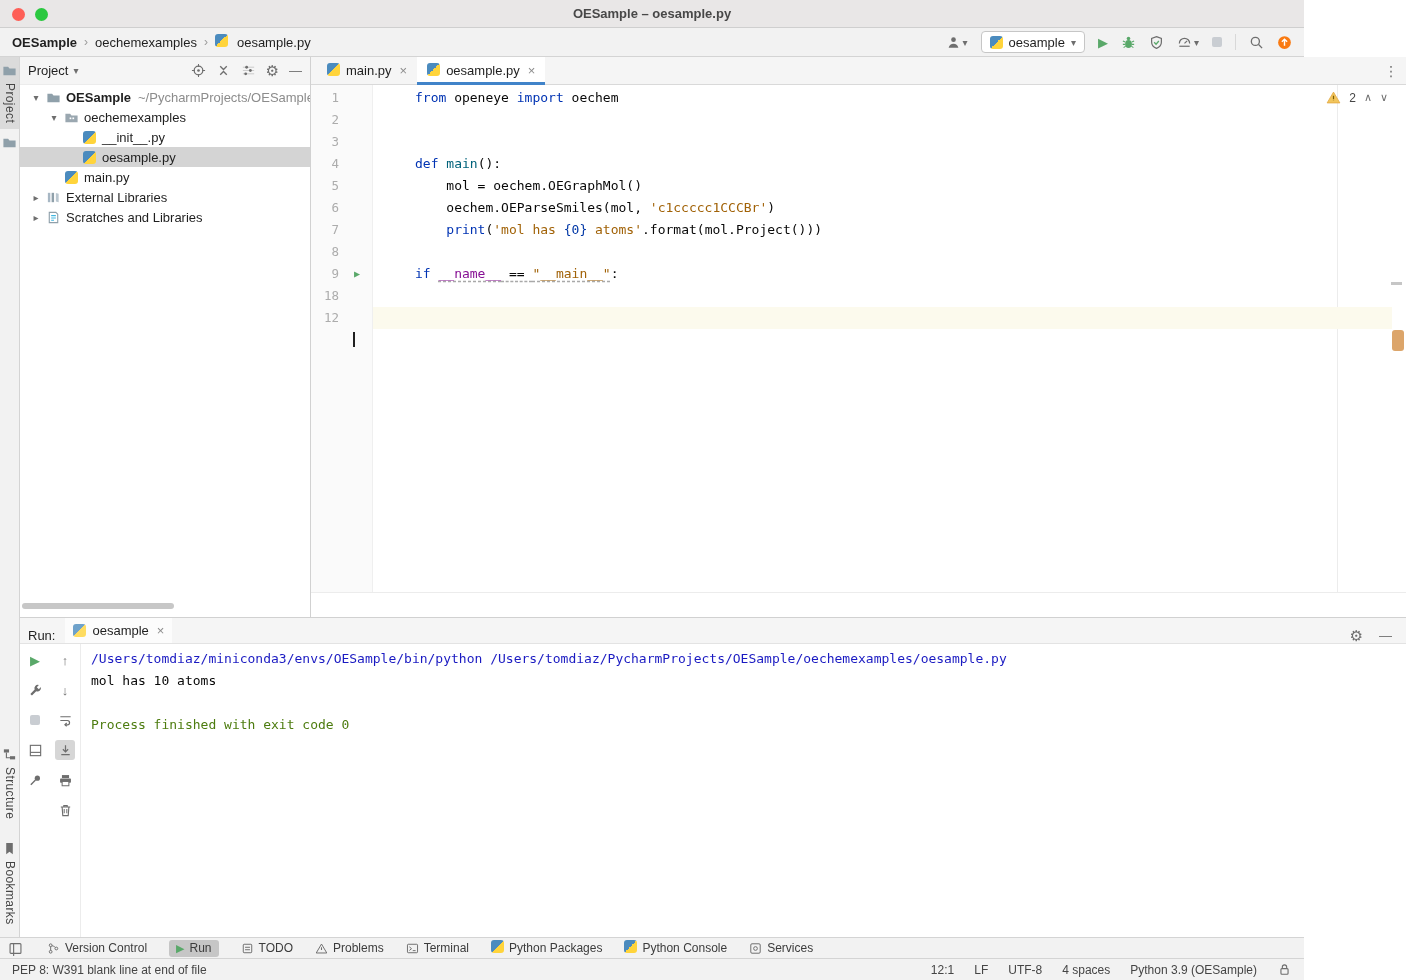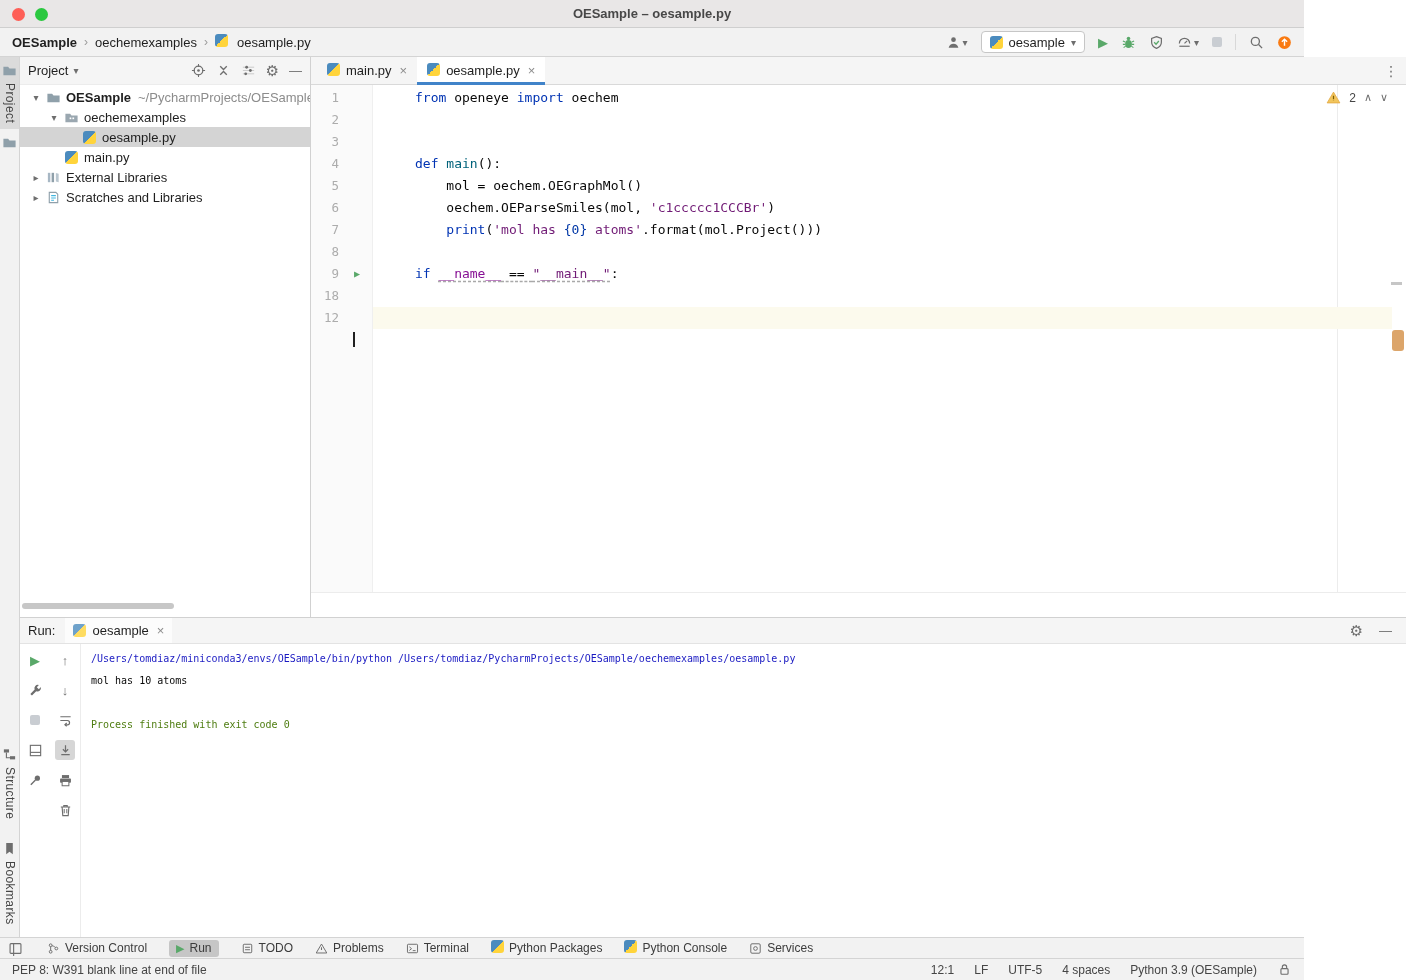--- a/index.html
+++ b/index.html
@@ -75,45 +75,45 @@
   .margin-guide{position:absolute;left:1026px;top:0;bottom:25px;width:1px;background:#ECECEC;}
   .elines{position:absolute;left:0;right:14px;top:2px;}
   .line{display:flex;height:22px;line-height:22px;font-size:13px;}
   .line.current{background:linear-gradient(to right,rgba(0,0,0,0) 62px,#FCFAED 62px);flex-direction:column;}
   .lnum{width:30px;text-align:right;color:#ACACAC;font-size:12.5px;flex:none;padding-right:2px;}
   .licon{width:32px;flex:none;text-align:center;}
   .runarrow{color:#59A869;font-size:10px;}
   .code{white-space:pre;flex:1;padding-left:6px;color:#080808;margin-left:36px;}
   .sg.kw{color:#0033B3;}
   .sg.fn{color:#00627A;}
-  .sg.str{color:#701a75;}
+  .sg.str{color:#a16207;}
   .sg.fmt{color:#0037A6;}
   .sg.dun{color:#871094;}
   .sg.pl{color:#080808;}
   .sg.typo{text-decoration:underline;text-decoration-style:dashed;text-decoration-color:#A9A9A9;text-underline-offset:3px;}
   .cursor{display:inline-block;width:2px;height:15px;background:#1F1F1F;vertical-align:middle;margin-top:-2px;}
   .insp{position:absolute;top:5px;right:18px;display:flex;align-items:center;gap:8px;font-family:"Liberation Sans",sans-serif;font-size:12px;color:#454545;}
   .insp .g-caret2{color:#6E6E6E;font-size:11px;}
   .stripe-mark{position:absolute;}
   .mark-small{right:4px;top:197px;width:11px;height:3px;background:#C6C6C6;}
   .mark-big{right:2px;top:245px;width:12px;height:21px;background:#DCA56A;border-radius:3px;}
   .editor-bottom{position:absolute;left:0;right:0;bottom:0;height:25px;background:#fff;border-top:1px solid #ECECEC;}
 
   
   .run-panel{flex:1;border-top:1px solid #D1D1D1;display:flex;flex-direction:column;background:#fff;}
-  .run-header{height:26px;background:#F5F5F5;border-bottom:1px solid #E3E3E3;display:flex;align-items:center;padding:0 8px;gap:10px;}
+  .run-header{height:26px;background:#F5F5F5;border-bottom:1px solid #E3E3E3;display:flex;align-items:flex-end;padding:0 8px;gap:10px;}
   .run-label{color:#1f1f1f;}
   .run-tab{display:flex;align-items:center;gap:6px;padding:0 8px;height:100%;background:rgba(255,255,255,.65);}
   .run-h-icons{margin-left:auto;display:flex;align-items:center;gap:16px;padding-right:6px;}
   .run-body{flex:1;display:flex;position:relative;overflow:hidden;}
   .run-rail{width:61px;border-right:1px solid #ECECEC;display:flex;padding-top:6px;flex:none;}
   .rail-col{width:30px;display:flex;flex-direction:column;align-items:center;gap:10px;}
   .rail-ic{display:inline-flex;align-items:center;justify-content:center;width:20px;height:20px;color:#6E6E6E;font-size:13px;}
   .rail-ic.sel{background:#D6D6D6;border-radius:3px;}
-  .console{flex:1;padding:4px 10px;font-family:"DejaVu Sans Mono",monospace;font-size:10px;line-height:22px;white-space:pre;overflow:hidden;}
+  .console{flex:1;padding:4px 10px;font-family:"DejaVu Sans Mono",monospace;font-size:13px;line-height:22px;white-space:pre;overflow:hidden;}
   .cline.cmd{color:#1A1AC2;}
   .cline.std{color:#080808;}
   .cline.sys{color:#4d7c0f;}
 
   
   .bottom-bar{position:absolute;left:0;top:937px;width:100%;height:21px;background:#F2F2F2;border-top:1px solid #D4D4D4;display:flex;align-items:center;padding:0 8px;gap:22px;font-size:12px;color:#3C3C3C;}
   .bb-item{display:flex;align-items:center;gap:5px;height:17px;}
   .bb-item.active{background:#C6C6C6;border-radius:3px;padding:0 7px;}
   .bb-sw{display:inline-flex;margin-right:2px;}
 
@@ -332,20 +332,27 @@
               <span class="t-chev">▾</span>
               <span class="t-icon">
                 <svg viewBox="0 0 16 16" width="15" height="15">
                   <path d="M1.5 4h5l1.5 1.8h6.5V13h-13z" fill="#9AA7B0"></path>
                   <rect x="6" y="8" width="1.8" height="1.8" fill="#fff"></rect>
                   <rect x="9" y="8" width="1.8" height="1.8" fill="#fff"></rect>
                 </svg>
               </span>
               <span class="t-label">oechemexamples</span>
             </div>
+            <div class="tree-row" style="padding-left: 44px;">
+              <span class="t-chev"></span>
+              <span class="t-icon">
+                <span class="ic-py"></span>
+              </span>
+              <span class="t-label">__init__.py</span>
+            </div>
             <div class="tree-row selected" style="padding-left: 44px;">
               <span class="t-chev"></span>
               <span class="t-icon">
                 <span class="ic-py"></span>
               </span>
               <span class="t-label">oesample.py</span>
             </div>
             <div class="tree-row" style="padding-left: 26px;">
               <span class="t-chev"></span>
               <span class="t-icon">
@@ -619,21 +626,21 @@
           <span>Services</span>
         </div>
       </span>
   </div>
 
   <div class="status-bar">
     <span>PEP 8: W391 blank line at end of file</span>
     <span class="sb-right">
       <span>12:1</span>
       <span>LF</span>
-      <span>UTF-5</span>
+      <span>UTF-8</span>
       <span>4 spaces</span>
       <span>Python 3.9 (OESample)</span>
       <span id="ic-lock">
           <svg viewBox="0 0 16 16" width="15" height="15">
             <rect x="4.2" y="7" width="7.6" height="6" rx="1" fill="none" stroke="#6E6E6E" stroke-width="1.2"></rect>
             <path d="M5.7 7V5.4a2.3 2.3 0 014.6 0V7" fill="none" stroke="#6E6E6E" stroke-width="1.2"></path>
           </svg>
         </span>
     </span>
   </div>

